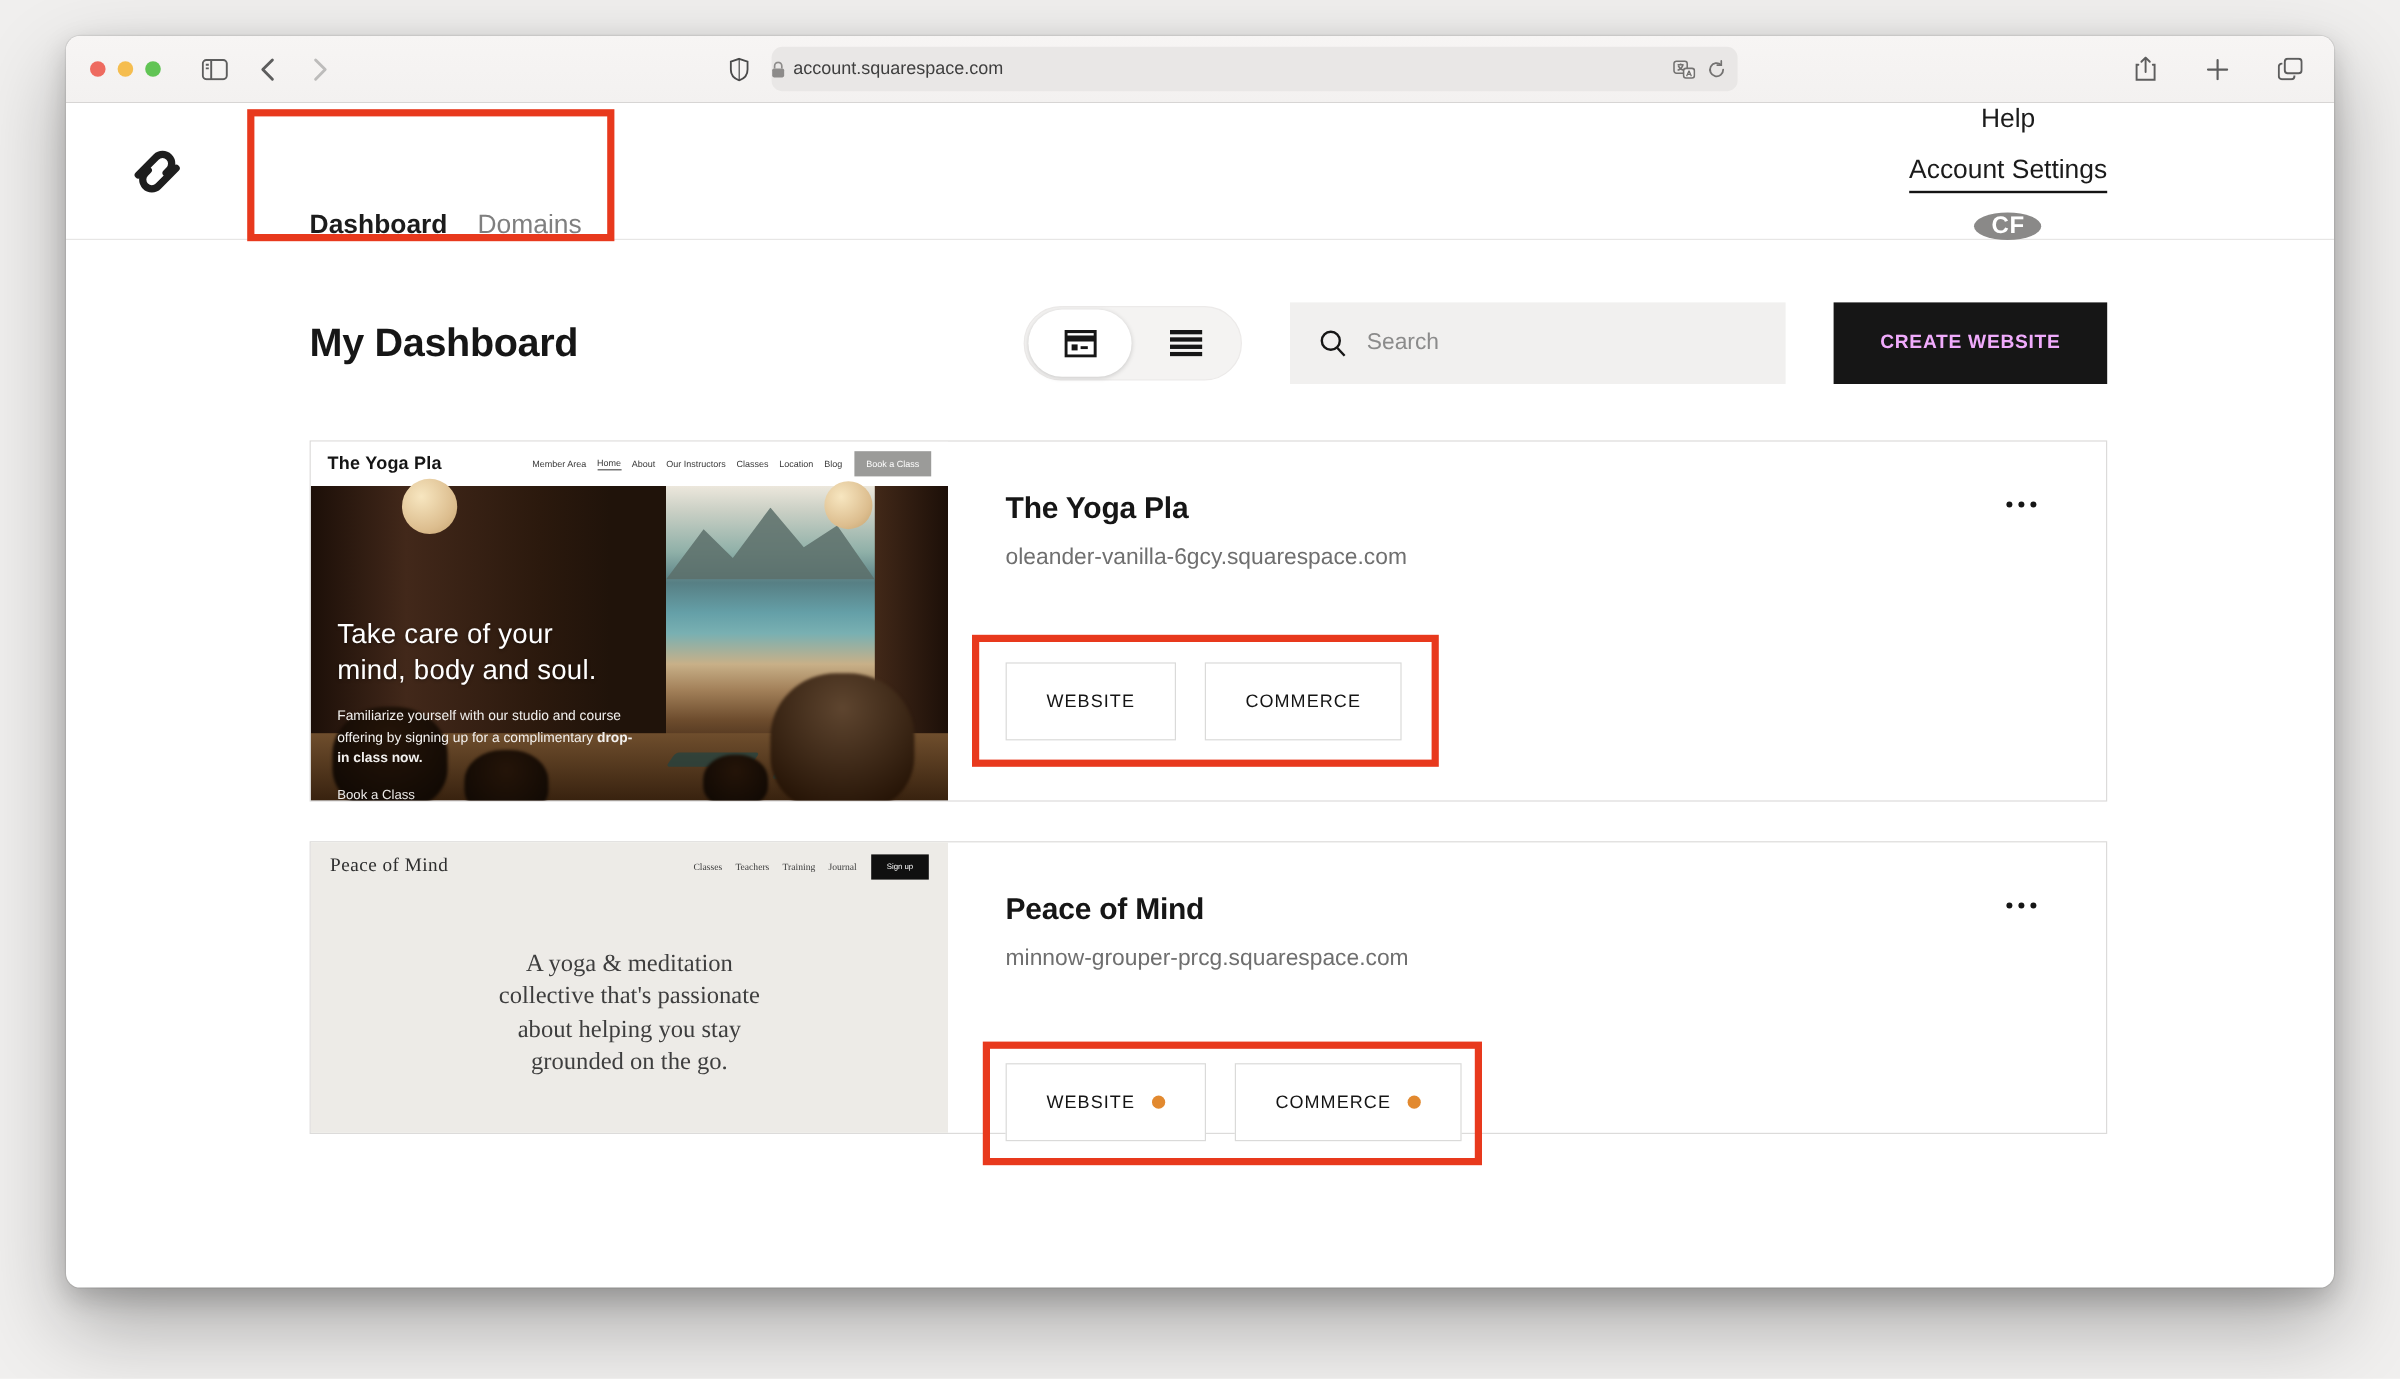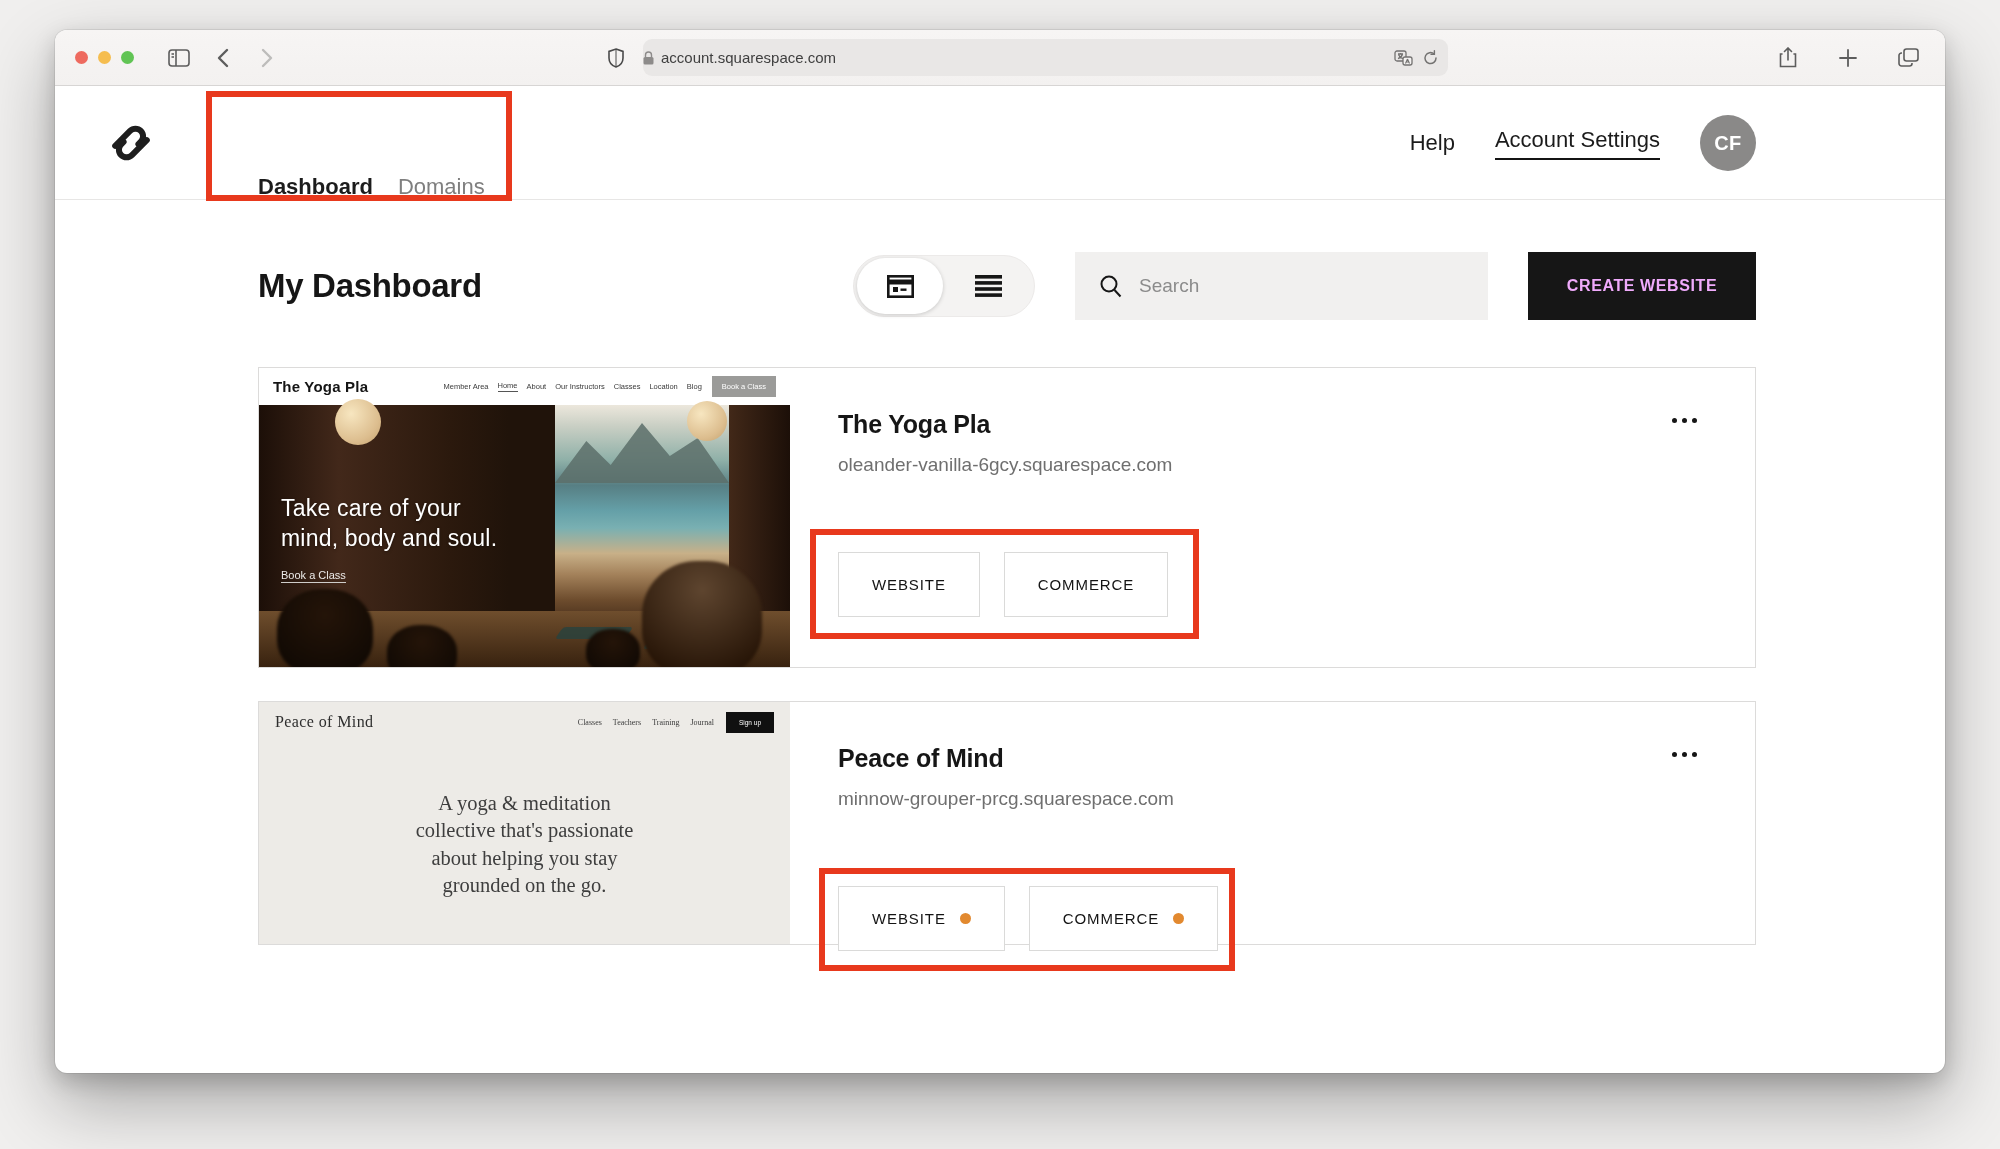--- a/index.html
+++ b/index.html
@@ -38,21 +38,21 @@
   .bar-right { display:flex; gap:26px; margin-left:8px; color:#5d5d5d; align-items:center; }
   
   .app-header {
     position:relative; height:114px; background:#fff; border-bottom:1px solid #e7e6e5;
   }
   .sq-logo { position:absolute; left:50px; top:31px; width:52px; height:52px; color:#1e1e1e; }
   .main-nav { position:absolute; left:203px; top:0; height:114px; display:flex; align-items:flex-end; gap:25px; }
   .nav-item { font-size:22px; cursor:pointer; }
   .nav-item.active { font-weight:700; color:#1c1c1c; }
   .nav-item.inactive { color:#7f7f7f; }
-  .header-right { position:absolute; right:189px; top:0; height:114px; display:flex; align-items:center; gap:40px; }
+  .header-right { position:absolute; right:189px; top:0; height:114px; display:flex; align-items:center; gap:16px;flex-direction:column; }
   .hdr-link { font-size:22px; color:#1b1b1b; cursor:pointer; }
   .hdr-link.underlined { border-bottom:2px solid #141414; padding-bottom:5px; }
   .avatar {
     width:56px; height:56px; border-radius:50%; background:#8a8988;
     color:#fff; font-size:20px; font-weight:700; letter-spacing:.5px;
     display:flex; align-items:center; justify-content:center;
   }
   .annotation { position:absolute; border:6px solid #E8391D; pointer-events:none; z-index:50; }
   .ann-header { left:151px; top:5px; width:306px; height:110px; }
   
@@ -125,21 +125,21 @@
   .mat-b { left:388px; bottom:18px; width:84px; }
   .blob { position:absolute; background:radial-gradient(circle at 50% 30%, #241408, #120a04 75%); filter:blur(1.5px); border-radius:46% 46% 40% 40%; }
   .bl-1 { left:18px; bottom:-8px; width:96px; height:86px; }
   .bl-2 { left:128px; bottom:-14px; width:70px; height:56px; }
   .bl-3 { right:28px; bottom:-10px; width:120px; height:116px; background:radial-gradient(circle at 50% 25%, #5e452f, #271507 80%); }
   .bl-4 { right:150px; bottom:-6px; width:54px; height:44px; }
   .lantern { position:absolute; border-radius:50%;
     background:radial-gradient(circle at 35% 32%, #f7e6c0, #dcbd8e 65%, #c2a06c); }
   .la-1 { left:76px; top:-6px; width:46px; height:46px; }
   .la-2 { left:428px; top:-4px; width:40px; height:40px; }
-  .t1-copy { position:absolute; left:22px; top:88px; width:268px; color:#fff; z-index:5; }
+  .t1-copy { position:absolute; left:22px; top:108px; width:268px; color:#fff; z-index:5; }
   .t1-h { font-size:23px; line-height:1.32; font-weight:400; letter-spacing:.2px;
     text-shadow:0 1px 3px rgba(0,0,0,.4); }
   .t1-p { font-size:11.5px; line-height:1.55; margin-top:15px; color:#f2f0ee; width:252px; }
   .t1-link { display:inline-block; font-size:11px; margin-top:15px; color:#eceae8;
     border-bottom:1px solid #cfcdca; padding-bottom:1px; }
   
   .thumb-2 { background:#edebe7; }
   .t2-topbar { height:40px; display:flex; align-items:center; padding:0 16px; }
   .t2-title { font-family:"Liberation Serif", serif; font-size:16px; color:#2e2e2e; letter-spacing:.4px; }
   .t2-nav { display:flex; gap:11px; margin-left:auto; align-items:center;
@@ -327,20 +327,21 @@
             <div class="blob bl-2"></div>
           <div class="blob bl-3"></div>
             <div class="blob bl-4"></div>
           <div class="lantern la-1"></div>
           <div class="lantern la-2"></div>
           <div class="t1-copy">
             <div class="t1-h">
               <div>Take care of your</div>
               <div>mind, body and soul.</div>
             </div>
+            <div class="t1-p"><span>Familiarize yourself with our studio and course offering by signing up for a complimentary </span><b>drop-in class now.</b></div>
             <span class="t1-link">Book a Class</span>
           </div>
         </div>
       </div>
       <div class="card-info">
         <div class="site-name">The Yoga Pla</div>
         <div class="site-domain">oleander-vanilla-6gcy.squarespace.com</div>
         <div class="ellipsis">
             <i></i>
             <i></i>

